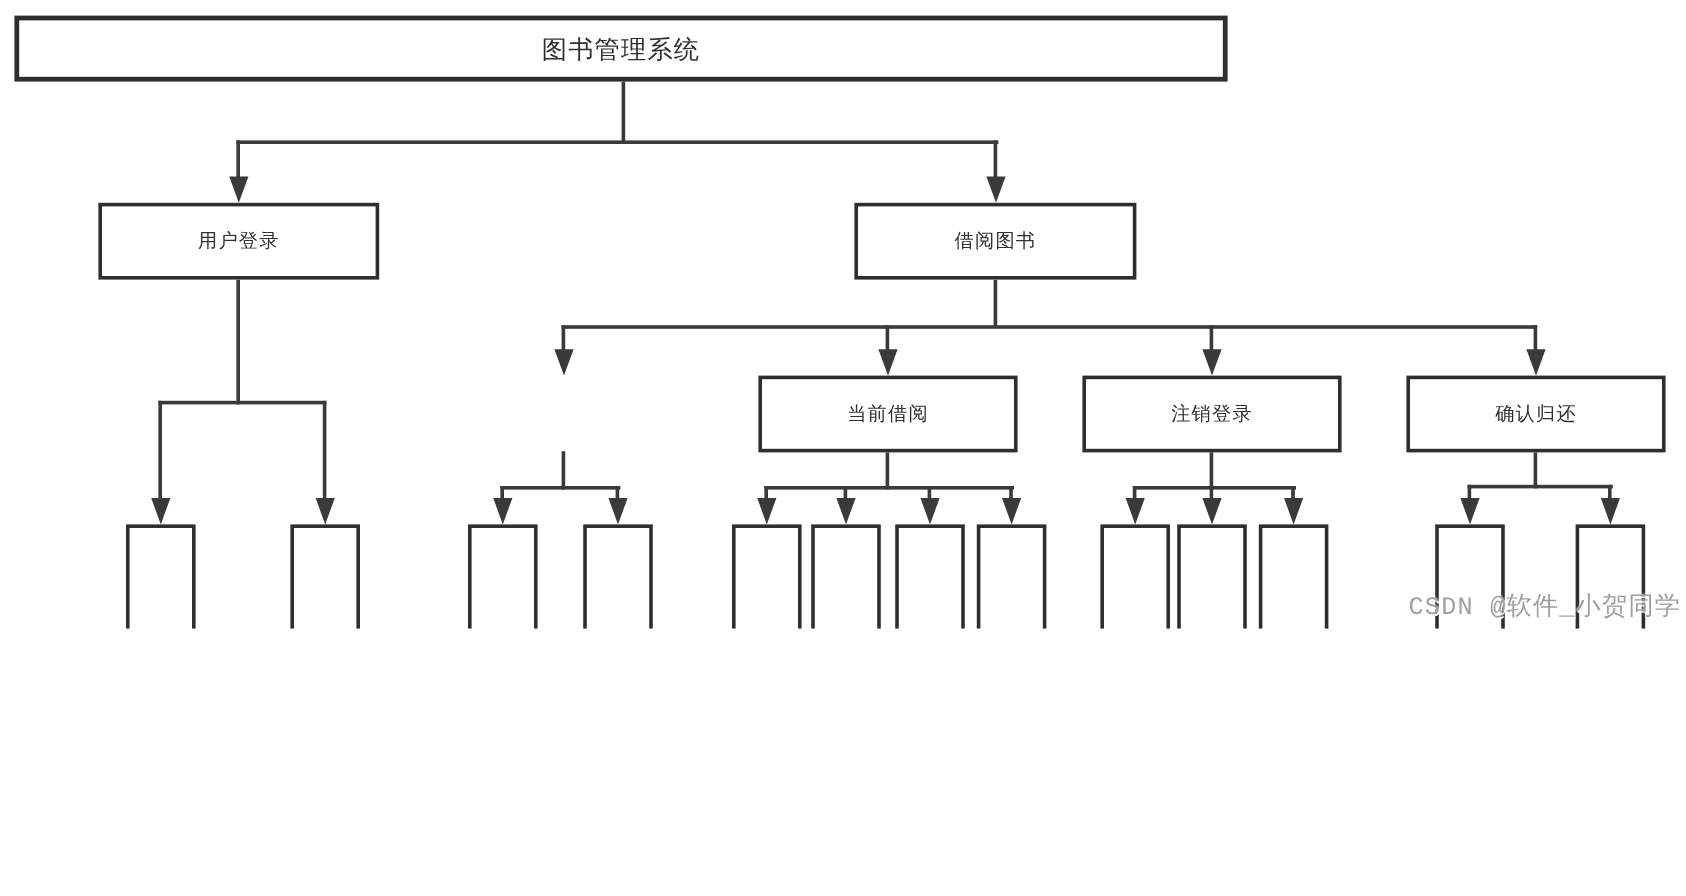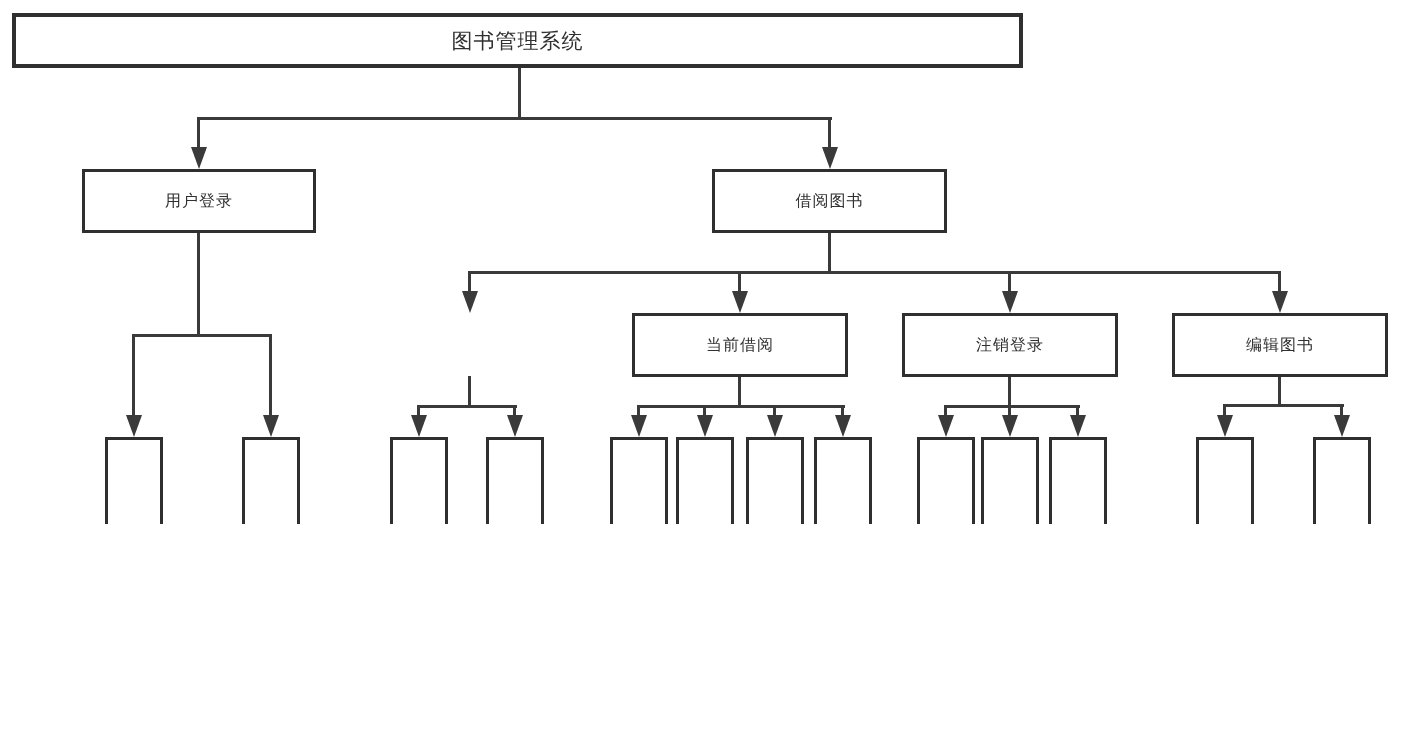--- a/index.html
+++ b/index.html
@@ -117,34 +117,35 @@
   <div class="vline" style="left:1340px;top:404px;height:13px"></div>
   <div class="arrow" style="left:1334px;top:415px"></div>
 
   <div class="box h-box root-box" style="left:12px;top:13px;width:1011px;height:55px">图书管理系统</div>
 
   <div class="box h-box" style="left:82px;top:169px;width:234px;height:64px">用户登录</div>
   <div class="box h-box" style="left:712px;top:169px;width:235px;height:64px">借阅图书</div>
 
   <div class="box h-box" style="left:632px;top:313px;width:216px;height:64px">当前借阅</div>
   <div class="box h-box" style="left:902px;top:313px;width:216px;height:64px">注销登录</div>
-  <div class="box h-box" style="left:1172px;top:313px;width:216px;height:64px">编辑图书</div>
+  <div class="box h-box" style="left:1172px;top:313px;width:216px;height:64px">确认归还</div>
 
   <div class="box v-box" style="left:105px;top:437px;width:58px;height:298px">用户登录</div>
   <div class="box v-box" style="left:242px;top:437px;width:58px;height:298px">注销登录</div>
 
   <div class="box v-box" style="left:390px;top:437px;width:58px;height:298px">查询图书</div>
   <div class="box v-box" style="left:486px;top:437px;width:58px;height:298px">借阅图书</div>
 
   <div class="box v-box" style="left:610px;top:437px;width:58px;height:298px">查询图书</div>
   <div class="box v-box" style="left:676px;top:437px;width:58px;height:298px">新增图书（管理员）</div>
   <div class="box v-box" style="left:746px;top:437px;width:58px;height:298px">编辑图书（管理员）</div>
   <div class="box v-box" style="left:814px;top:437px;width:58px;height:298px">借阅图书</div>
 
   <div class="box v-box" style="left:917px;top:437px;width:58px;height:298px">查询图书</div>
   <div class="box v-box" style="left:981px;top:437px;width:58px;height:298px">归还图书</div>
   <div class="box v-box" style="left:1049px;top:437px;width:58px;height:298px">确认归还（管理员）</div>
 
   <div class="box v-box" style="left:1196px;top:437px;width:58px;height:298px">新增借阅记录</div>
   <div class="box v-box" style="left:1313px;top:437px;width:58px;height:298px">查询借阅记录</div>
 
+  <div class="watermark">CSDN @软件_小贺同学</div>
 
 </div>
 
 </body></html>

